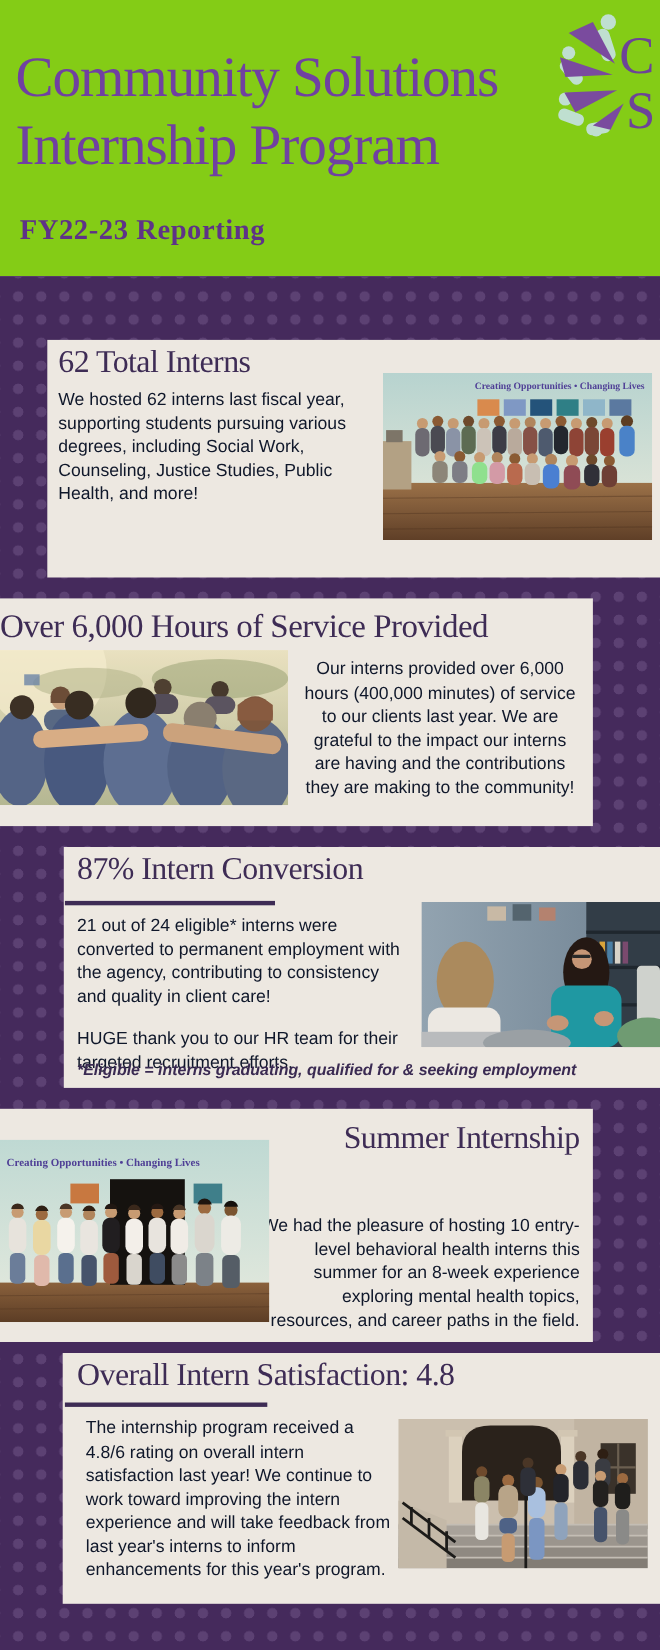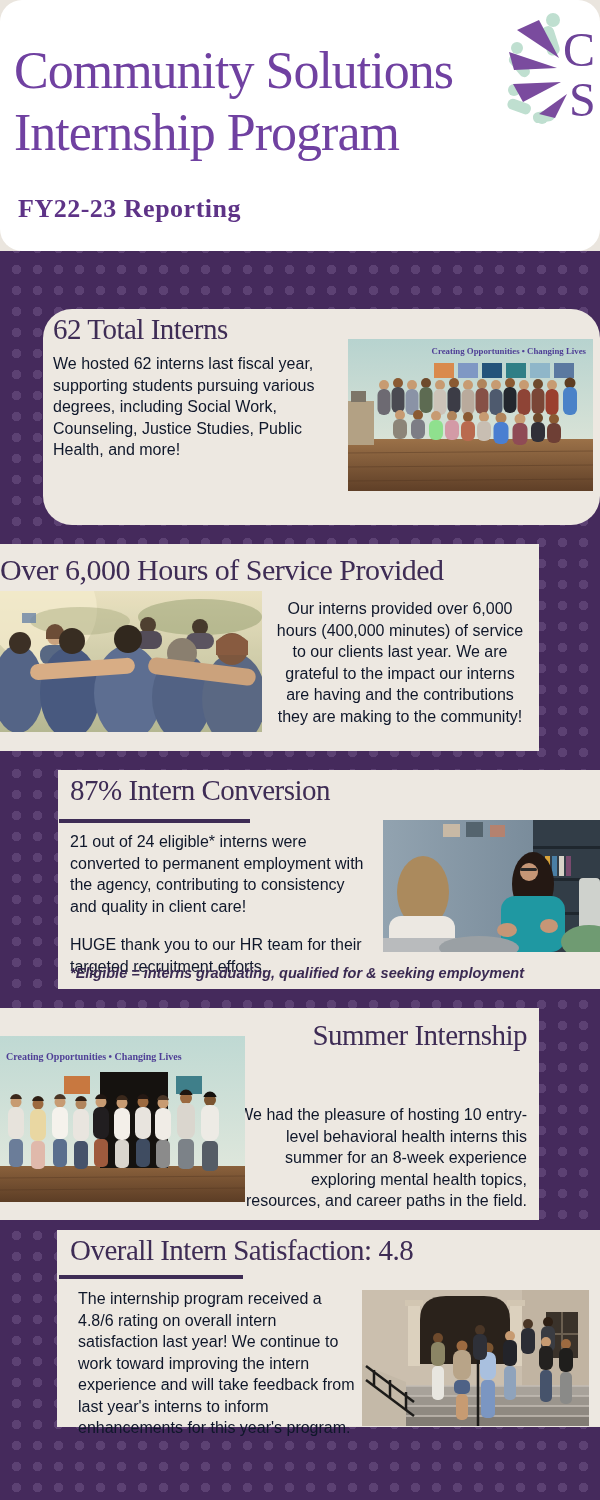--- a/index.html
+++ b/index.html
@@ -1,38 +1,38 @@
 <!DOCTYPE html>
 <html><head>
 <meta charset="utf-8">
 <style>
   html,body{margin:0;padding:0;background:#333;}
   .page{position:relative;width:600px;height:1500px;margin:0 auto;background:#EAE5DE;
         font-family:"Liberation Sans",sans-serif;overflow:hidden;}
   
-  .header{position:absolute;left:0;top:0;width:600px;height:251px;background:#ffffff;border-radius:22px;}
+  .header{position:absolute;left:0;top:0;width:600px;height:251px;background:#84cc16;}
   .title{position:absolute;left:14px;top:40px;margin:0;font-family:"Liberation Serif",serif;
          font-weight:400;font-size:52px;line-height:62px;letter-spacing:-1px;color:#7041A1;}
   .title span{display:block;}
   .subtitle{position:absolute;left:18px;top:194px;font-size:26px;font-weight:700;
             letter-spacing:.5px;color:#5E3387;font-family:Liberation Serif, serif;}
   .logo{position:absolute;left:487px;top:10px;}
   
   .purple{position:absolute;left:0;top:251px;width:600px;height:1249px;background-color:#452A5C;
           background-image:radial-gradient(circle,#5C4173 4.5px,rgba(92,65,115,0) 5px);
           background-size:21px 21px;background-position:6px 8px;}
   
   .card{position:absolute;background:#EDE8E1;}
   .card h2{margin:0;font-family:"Liberation Serif",serif;font-weight:400;color:#3E2C55;
            letter-spacing:-.5px;white-space:nowrap;}
   .card p{margin:0;color:#0f172a;font-size:16px;line-height:21.5px;}
   .photo{position:absolute;overflow:hidden;}
   .photo svg{display:block;}
   .rule{position:absolute;height:4px;background:#3E2C55;}
-  #card-interns{left:43px;top:309px;width:557px;height:216px;border-radius:29px;}
+  #card-interns{left:43px;top:309px;width:557px;height:216px;}
   #card-interns h2{position:absolute;left:10px;top:4px;font-size:29px;}
   #card-interns .txt{position:absolute;left:10px;top:44px;width:296px;}
   #card-interns .txt p+p{margin-top:21px;}
   #card-interns .photo{left:305px;top:30px;width:245px;height:152px;}
   #card-hours{left:0;top:544px;width:539px;height:207px;}
   #card-hours h2{position:absolute;left:0;top:9px;width:100%;text-align:left;font-size:30px;}
   #card-hours .txt{position:absolute;right:13px;top:54px;width:252px;text-align:center;}
   #card-hours .photo{left:0;top:47px;width:262px;height:141px;}
   #card-conversion{left:58px;top:770px;width:542px;height:219px;}
   #card-conversion h2{position:absolute;left:12px;top:4px;font-size:29px;}
@@ -40,21 +40,21 @@
   #card-conversion .txt{position:absolute;left:12px;top:61px;width:302px;}
   #card-conversion .txt p+p{margin-top:17px;}
   #card-conversion .foot{position:absolute;left:12px;top:194px;width:522px;font-size:14.5px;
         line-height:18px;font-weight:700;font-style:italic;color:#3A2A52;}
   #card-conversion .photo{left:325px;top:50px;width:217px;height:132px;}
   #card-summer{left:0;top:1008px;width:539px;height:212px;}
   #card-summer h2{position:absolute;right:12px;top:10px;font-size:29px;line-height:34px;text-align:right;}
   #card-summer h2 span{display:block;}
   #card-summer .txt{position:absolute;right:12px;top:96px;width:290px;text-align:right;}
   #card-summer .photo{left:0;top:28px;width:245px;height:166px;}
-  #card-satisfaction{left:57px;top:1230px;width:543px;height:197px;}
+  #card-satisfaction{left:57px;top:1230px;width:543px;height:228px;}
   #card-satisfaction h2{position:absolute;left:13px;top:4px;font-size:29px;}
   #card-satisfaction .rule{left:2px;top:45px;width:184px;}
   #card-satisfaction .txt{position:absolute;left:21px;top:58px;width:278px;}
   #card-satisfaction .photo{left:305px;top:60px;width:227px;height:136px;}
 </style>
 </head>
 <body>
 
 <div class="page">
 

